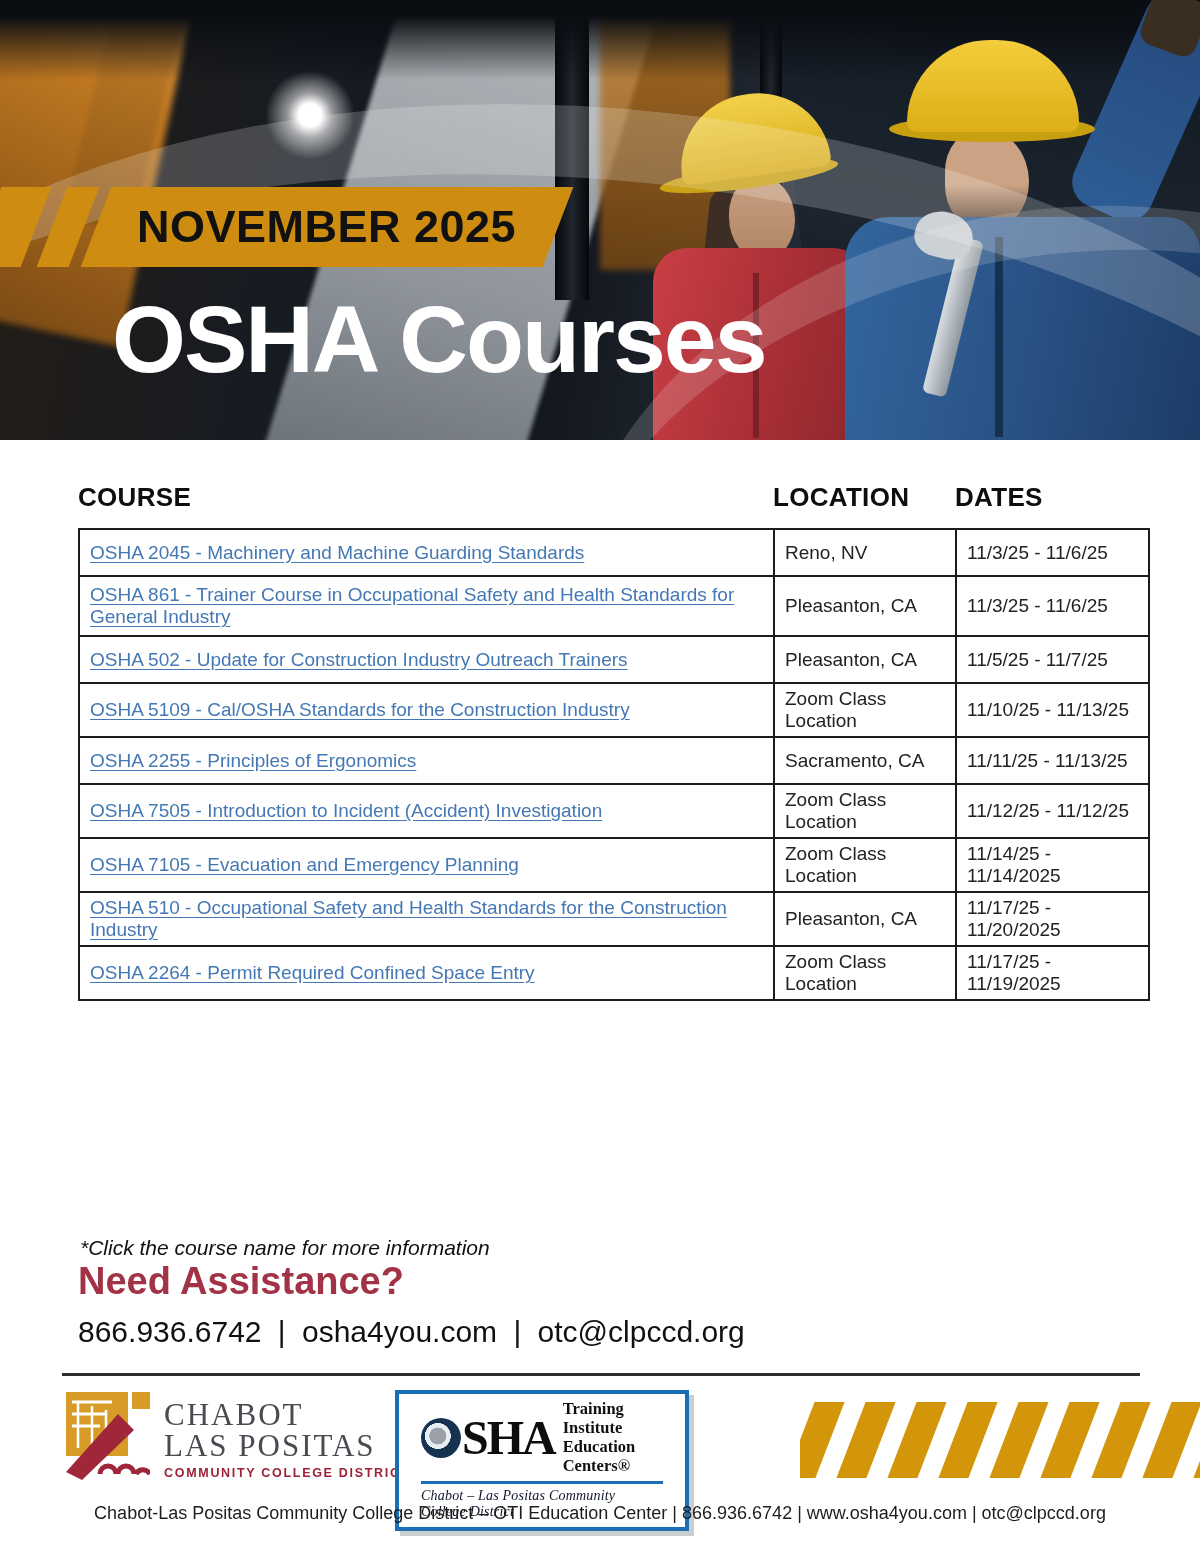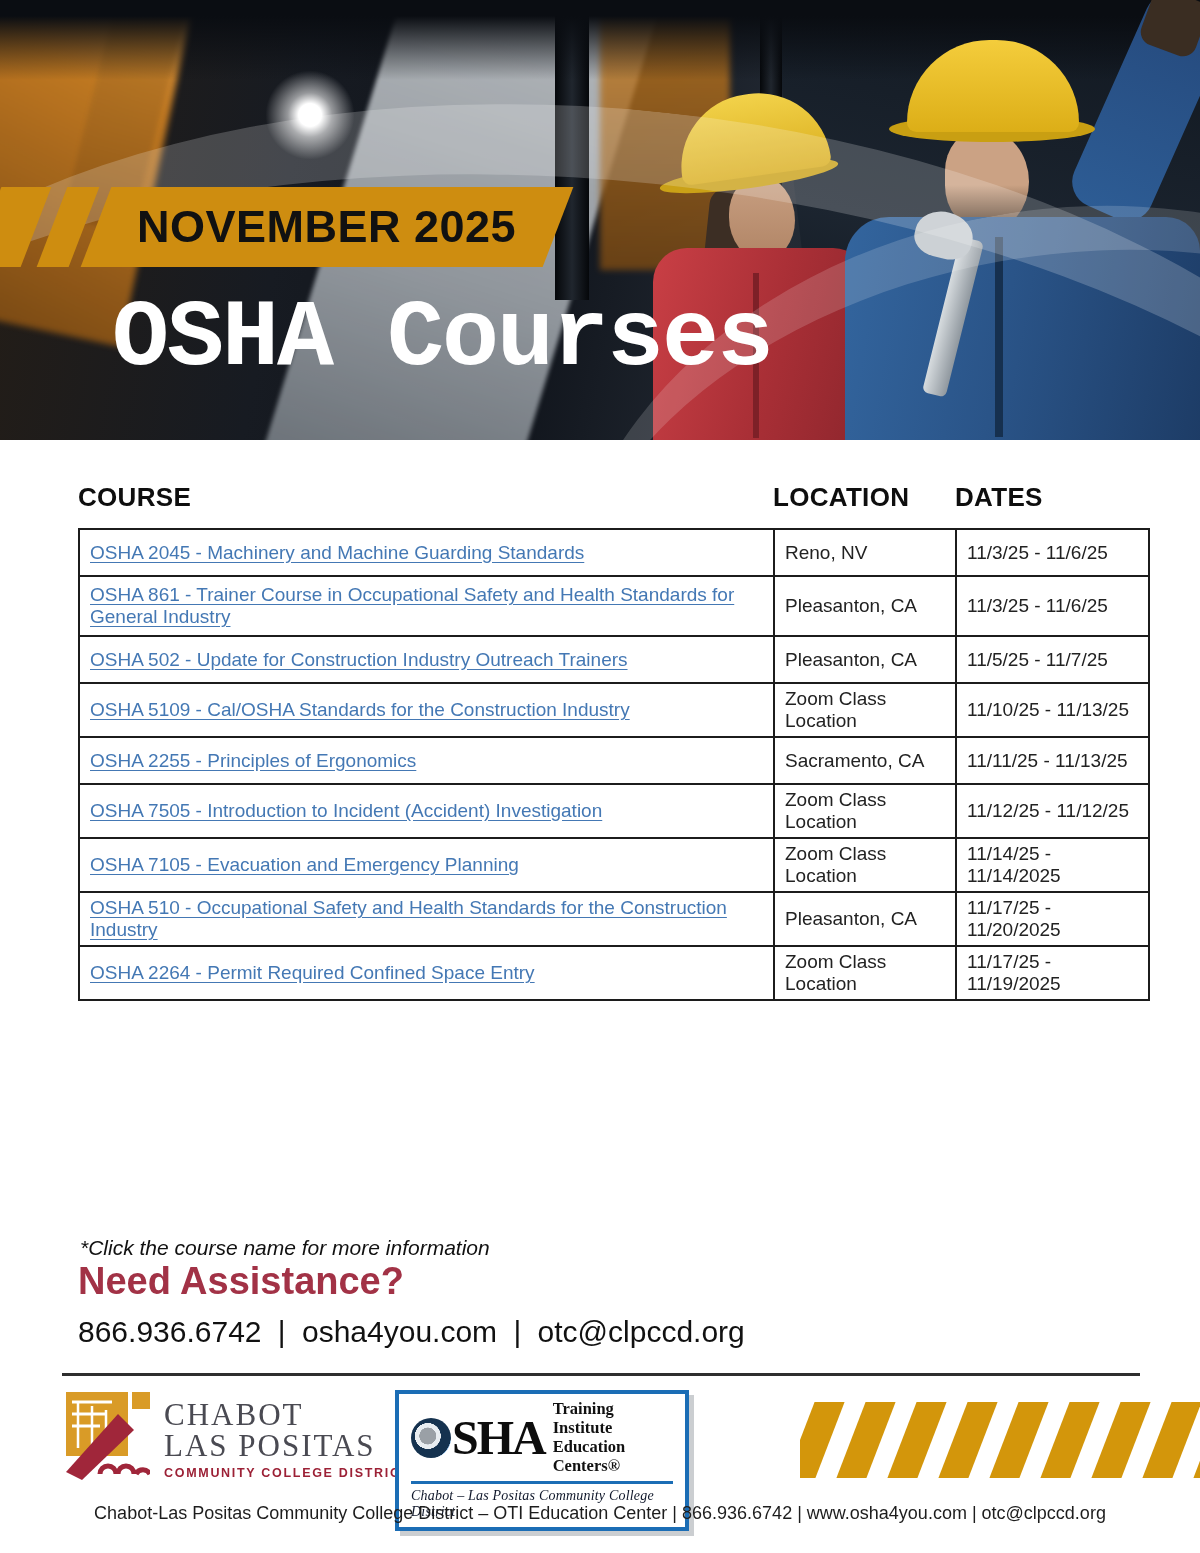--- a/index.html
+++ b/index.html
@@ -51,21 +51,21 @@
 
   .swoosh1 { position:absolute; left:-260px; top:110px; width:1750px; height:980px; border-radius:50%;
           border-top:72px solid rgba(255,255,255,.20); transform:rotate(6deg); }
   .swoosh2 { position:absolute; left:560px; top:210px; width:1000px; height:760px; border-radius:50%;
           border-top:46px solid rgba(255,255,255,.16); transform:rotate(-10deg); }
 
   .slash { position:absolute; background:var(--gold); transform:skewX(-21deg); }
   .date-banner { position:absolute; left:96px; top:187px; width:462px; height:80px; background:var(--gold);
           transform:skewX(-21deg); display:flex; align-items:center; justify-content:center; }
   .date-banner span { transform:skewX(21deg); font-size:45px; font-weight:bold; color:#111; letter-spacing:.5px; }
-  .hero-title { position:absolute; left:112px; top:292px; color:#fff; font-size:95px; font-weight:bold; letter-spacing:-2px; line-height:1;font-family:Liberation Mono, monospace; }
+  .hero-title { position:absolute; left:112px; top:292px; color:#fff; font-size:95px; font-weight:bold; letter-spacing:-2px; line-height:1; }
 
   
   .col-head { position:absolute; top:482px; font-size:26px; font-weight:bold; color:#0e0e0e; letter-spacing:.3px; }
   .course-table { position:absolute; left:78px; top:528px; width:1072px; border-collapse:collapse; table-layout:fixed; }
   .course-table td { border:2px solid #1c1c1c; vertical-align:middle; font-size:19px; color:#222; padding:4px 16px 4px 10px; }
   .course-table tr { height:47px; }
   .course-table tr.tall { height:60px; }
   .course-table .c-loc { width:182px; }
   .course-table .c-dat { width:193px; }
   .course-table a { color:#4478b4; text-decoration:underline; text-underline-offset:3px; }
@@ -74,21 +74,21 @@
   .note { position:absolute; left:80px; top:1236px; font-style:italic; font-size:21px; color:#111; }
   .assist { position:absolute; left:78px; top:1260px; font-size:38px; font-weight:bold; color:var(--red); }
   .contact { position:absolute; left:78px; top:1315px; font-size:30px; color:#111; word-spacing:8px; }
   .divider { position:absolute; left:62px; top:1373px; width:1078px; height:3px; background:#2e2e2e; }
 
   .clp-logo { position:absolute; left:66px; top:1392px; display:flex; align-items:flex-end; gap:14px; }
   .clp-text .l1 { font-family:"Liberation Serif", serif; font-size:31px; color:#4a4a52; letter-spacing:2px; line-height:1.02; }
   .clp-text .l3 { font-size:12.5px; font-weight:bold; color:#9c2136; letter-spacing:1.7px; margin-top:4px; }
 
   .osha-logo { position:absolute; left:395px; top:1390px; width:294px; background:#fff; border:4px solid var(--oshablue);
-          box-shadow:5px 5px 0 rgba(160,166,172,.55); padding:6px 12px 7px; }
+          box-shadow:5px 5px 0 rgba(160,166,172,.55); padding:6px 22px 7px; }
   .osha-top { display:flex; align-items:center; gap:8px; }
   .osha-word { display:flex; align-items:center; font-family:"Liberation Serif", serif; font-weight:bold; font-size:48px; color:#0d0d0d; letter-spacing:-2px; line-height:1; }
   .osha-o { width:40px; height:40px; border-radius:50%; margin-right:1px;
           background:radial-gradient(circle at 42% 45%, #9aa0a6 0 26%, #e8edf1 27% 40%, #15324f 41% 72%, #6fa3d2 73% 88%, #15324f 89% 100%); }
   .osha-right { font-family:"Liberation Serif", serif; font-weight:bold; font-size:16.5px; color:#111; line-height:1.15; }
   .osha-line { height:3px; background:var(--oshablue); margin:5px 0 4px; }
   .osha-bottom { font-family:"Liberation Serif", serif; font-size:14px; color:#0f172a; letter-spacing:.2px;font-style:italic; }
 
   .stripes { position:absolute; left:800px; top:1402px; width:400px; height:76px; display:flex; overflow:hidden; }
   .stripes .stripe { flex:0 0 30px; height:76px; background:var(--stripegold); transform:skewX(-21deg); margin-right:21px; }

